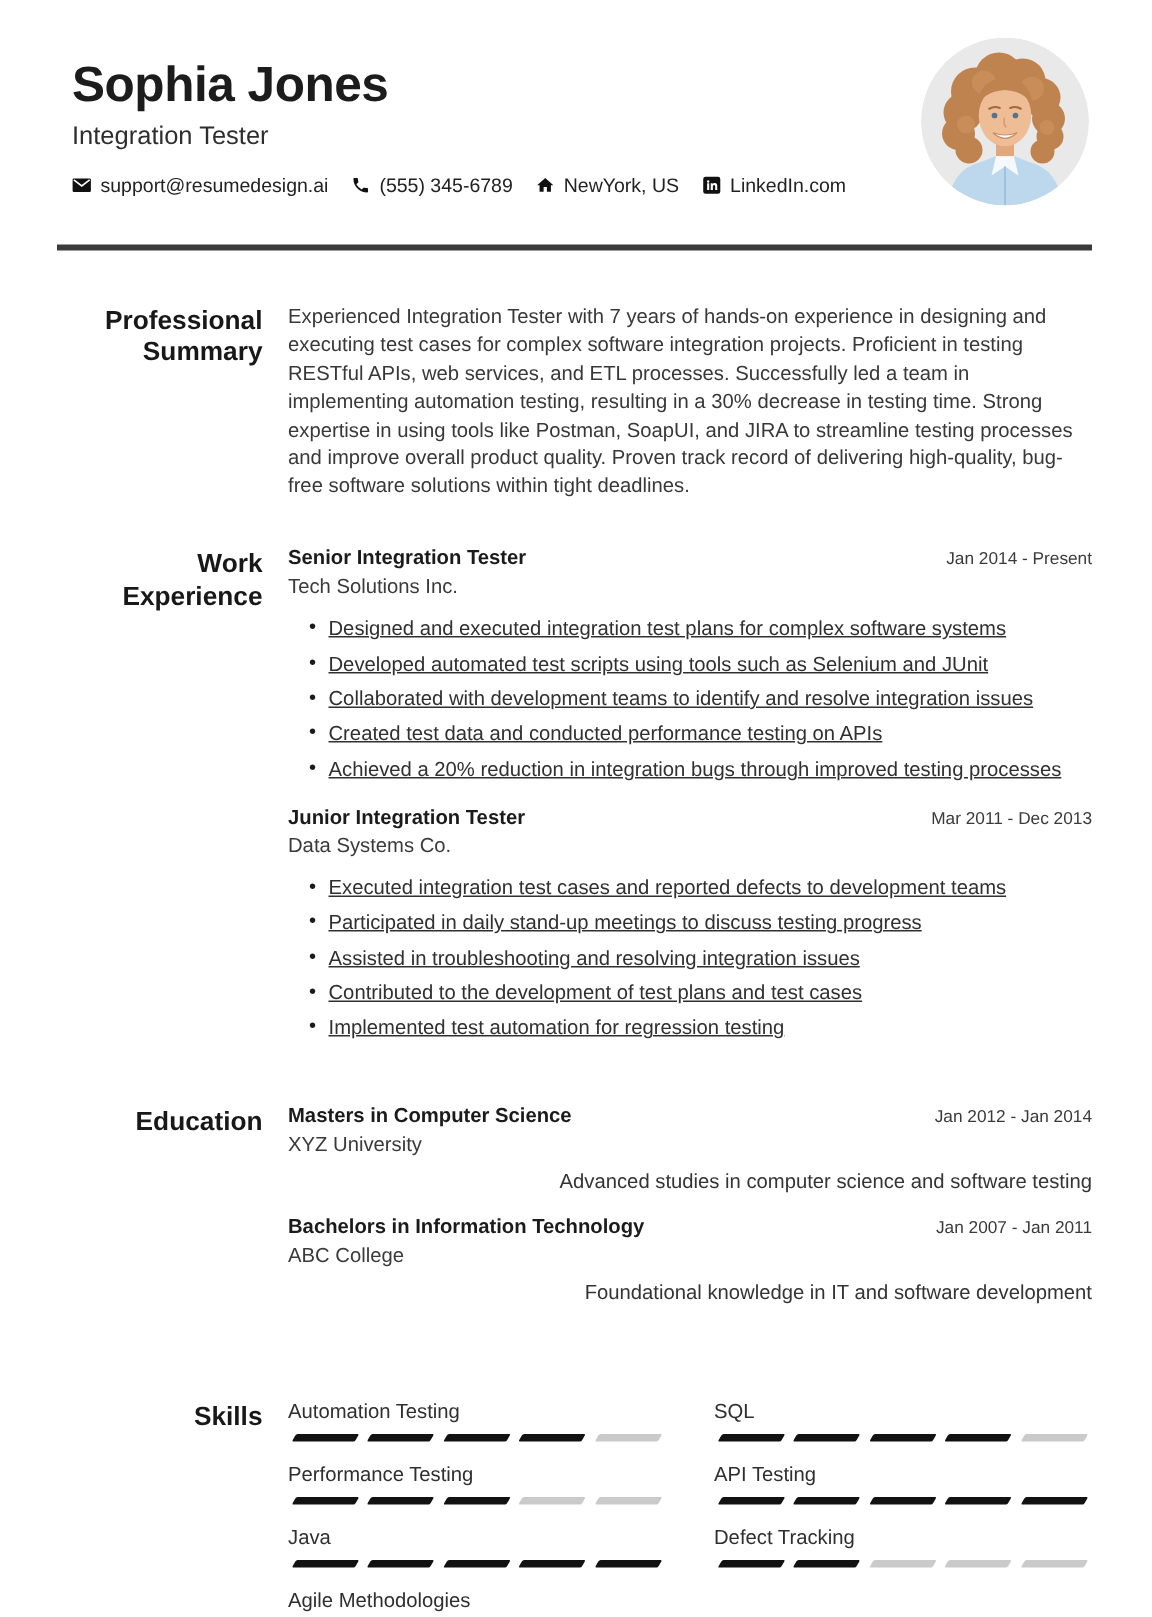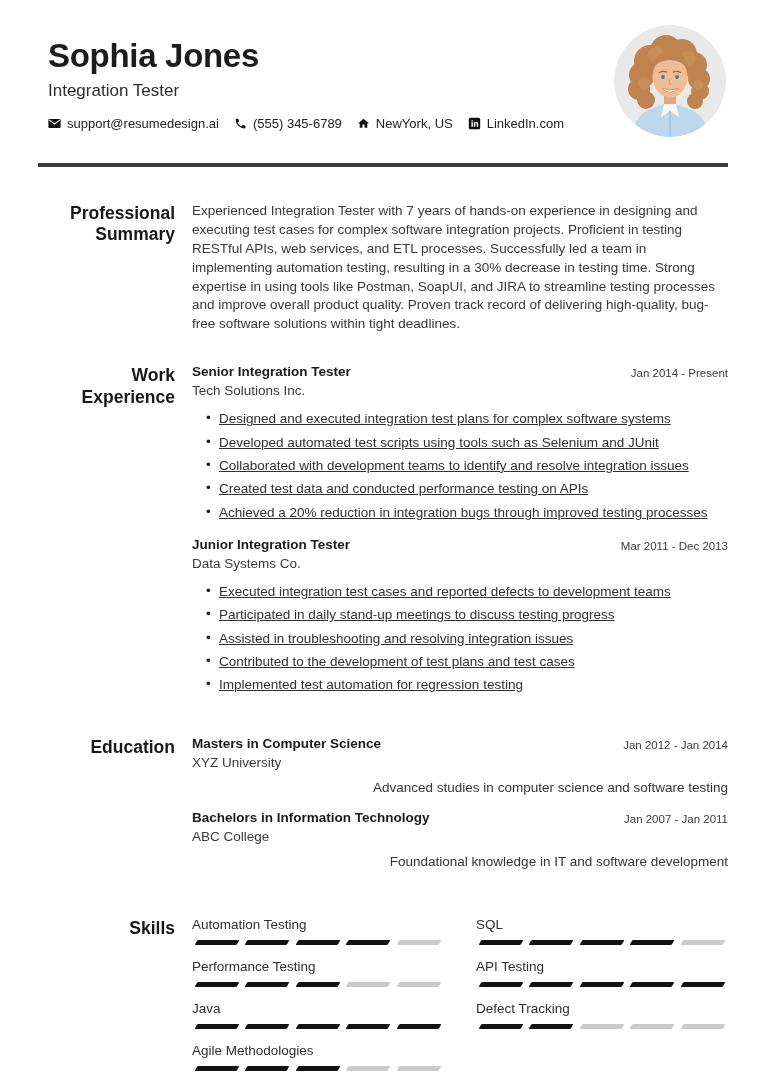--- a/index.html
+++ b/index.html
@@ -186,21 +186,21 @@
               <li>Executed integration test cases and reported defects to development teams</li>
               <li>Participated in daily stand-up meetings to discuss testing progress</li>
               <li>Assisted in troubleshooting and resolving integration issues</li>
               <li>Contributed to the development of test plans and test cases</li>
               <li>Implemented test automation for regression testing</li>
             </ul>
   </div>
         </div>
     </div>
 
-    <div class="section" style="margin-bottom:48px">
+    <div class="section" style="margin-bottom:64px">
       <div class="section-label">Education</div>
       <div id="education-list">
           <div class="entry">
     <div class="entry-head">
       <div class="entry-title">Masters in Computer Science</div>
       <div class="entry-dates">Jan 2012 - Jan 2014</div>
     </div>
     <div class="entry-sub">XYZ University</div>
     <div class="entry-desc">Advanced studies in computer science and software testing</div>
   </div>

